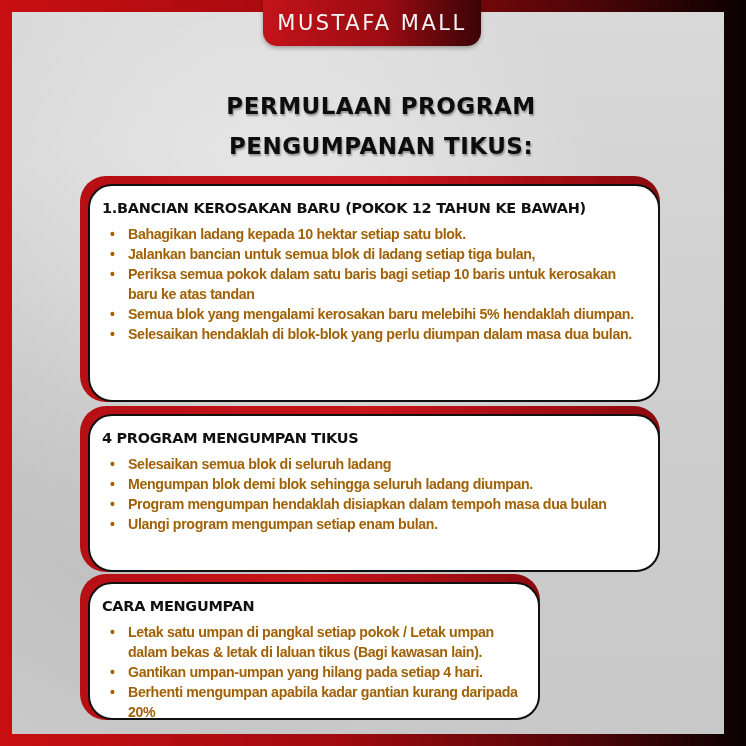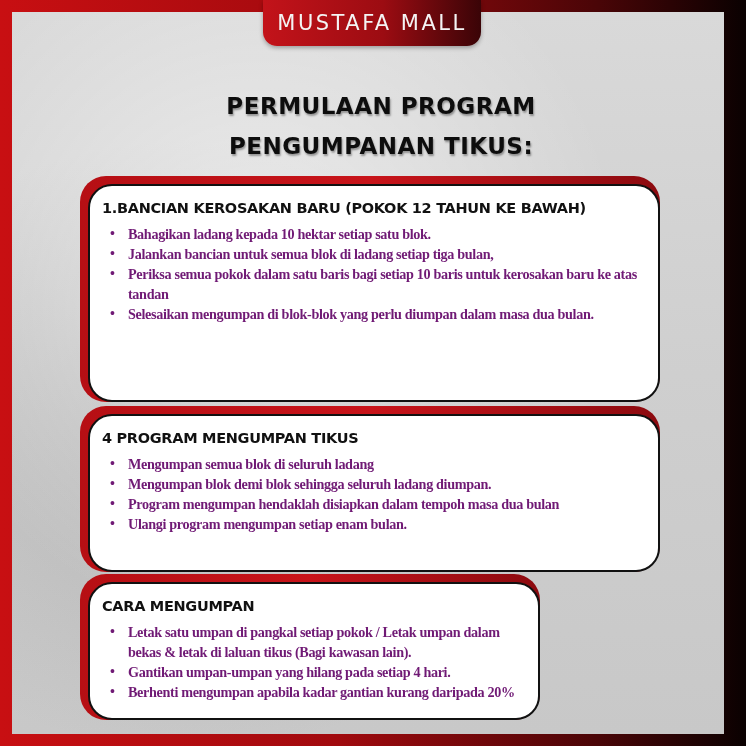--- a/index.html
+++ b/index.html
@@ -48,22 +48,22 @@
     padding: 14px 16px 20px 12px;
     color: #111;
   }
   .card h3 {
     margin: 0 0 8px 0; font-size: 14.5px; font-weight: 700; color: #111;
     font-family: "DejaVu Sans", sans-serif; letter-spacing: -0.3px;
   }
   .card ul { margin: 0; padding: 0 0 0 26px; list-style: none; }
   .card li {
     position: relative; font-size: 14.2px; line-height: 20px; font-weight: 700;
-    font-family: Liberation Serif, serif; letter-spacing: -0.35px;
-    color: #701a75;
+    font-family: Liberation Sans, sans-serif; letter-spacing: -0.35px;
+    color: #a16207;
   }
   .card li::before {
     content: "•"; position: absolute; left: -18px; top: 0; font-size: 14px;
   }
 </style>
 </head>
 <body>
 
 <div class="frame"></div>
 <div class="inner"></div>
@@ -77,30 +77,31 @@
   <div>PENGUMPANAN TIKUS:</div>
 </div>
 
 <div class="card-wrap" style="left:80px; top:176px; width:580px; height:226px;">
   <div class="card">
     <h3>1.BANCIAN KEROSAKAN BARU (POKOK 12 TAHUN KE BAWAH)</h3>
     <ul>
       <li>Bahagikan ladang kepada 10 hektar setiap satu blok.</li>
       <li>Jalankan bancian untuk semua blok di ladang setiap tiga bulan,</li>
       <li>Periksa semua pokok dalam satu baris bagi setiap 10 baris untuk kerosakan baru ke atas tandan</li>
-      <li>Selesaikan mengumpan di blok-blok yang perlu diumpan dalam masa dua bulan.</li>
+      <li>Semua blok yang mengalami kerosakan baru melebihi 5% hendaklah diumpan.</li>
+      <li>Selesaikan hendaklah di blok-blok yang perlu diumpan dalam masa dua bulan.</li>
     </ul>
   </div>
 </div>
 
 <div class="card-wrap" style="left:80px; top:406px; width:580px; height:166px;">
   <div class="card">
     <h3>4 PROGRAM MENGUMPAN TIKUS</h3>
     <ul>
-      <li>Mengumpan semua blok di seluruh ladang</li>
+      <li>Selesaikan semua blok di seluruh ladang</li>
       <li>Mengumpan blok demi blok sehingga seluruh ladang diumpan.</li>
       <li>Program mengumpan hendaklah disiapkan dalam tempoh masa dua bulan</li>
       <li>Ulangi program mengumpan setiap enam bulan.</li>
     </ul>
   </div>
 </div>
 
 <div class="card-wrap" style="left:80px; top:574px; width:460px; height:146px;">
   <div class="card">
     <h3>CARA MENGUMPAN</h3>

